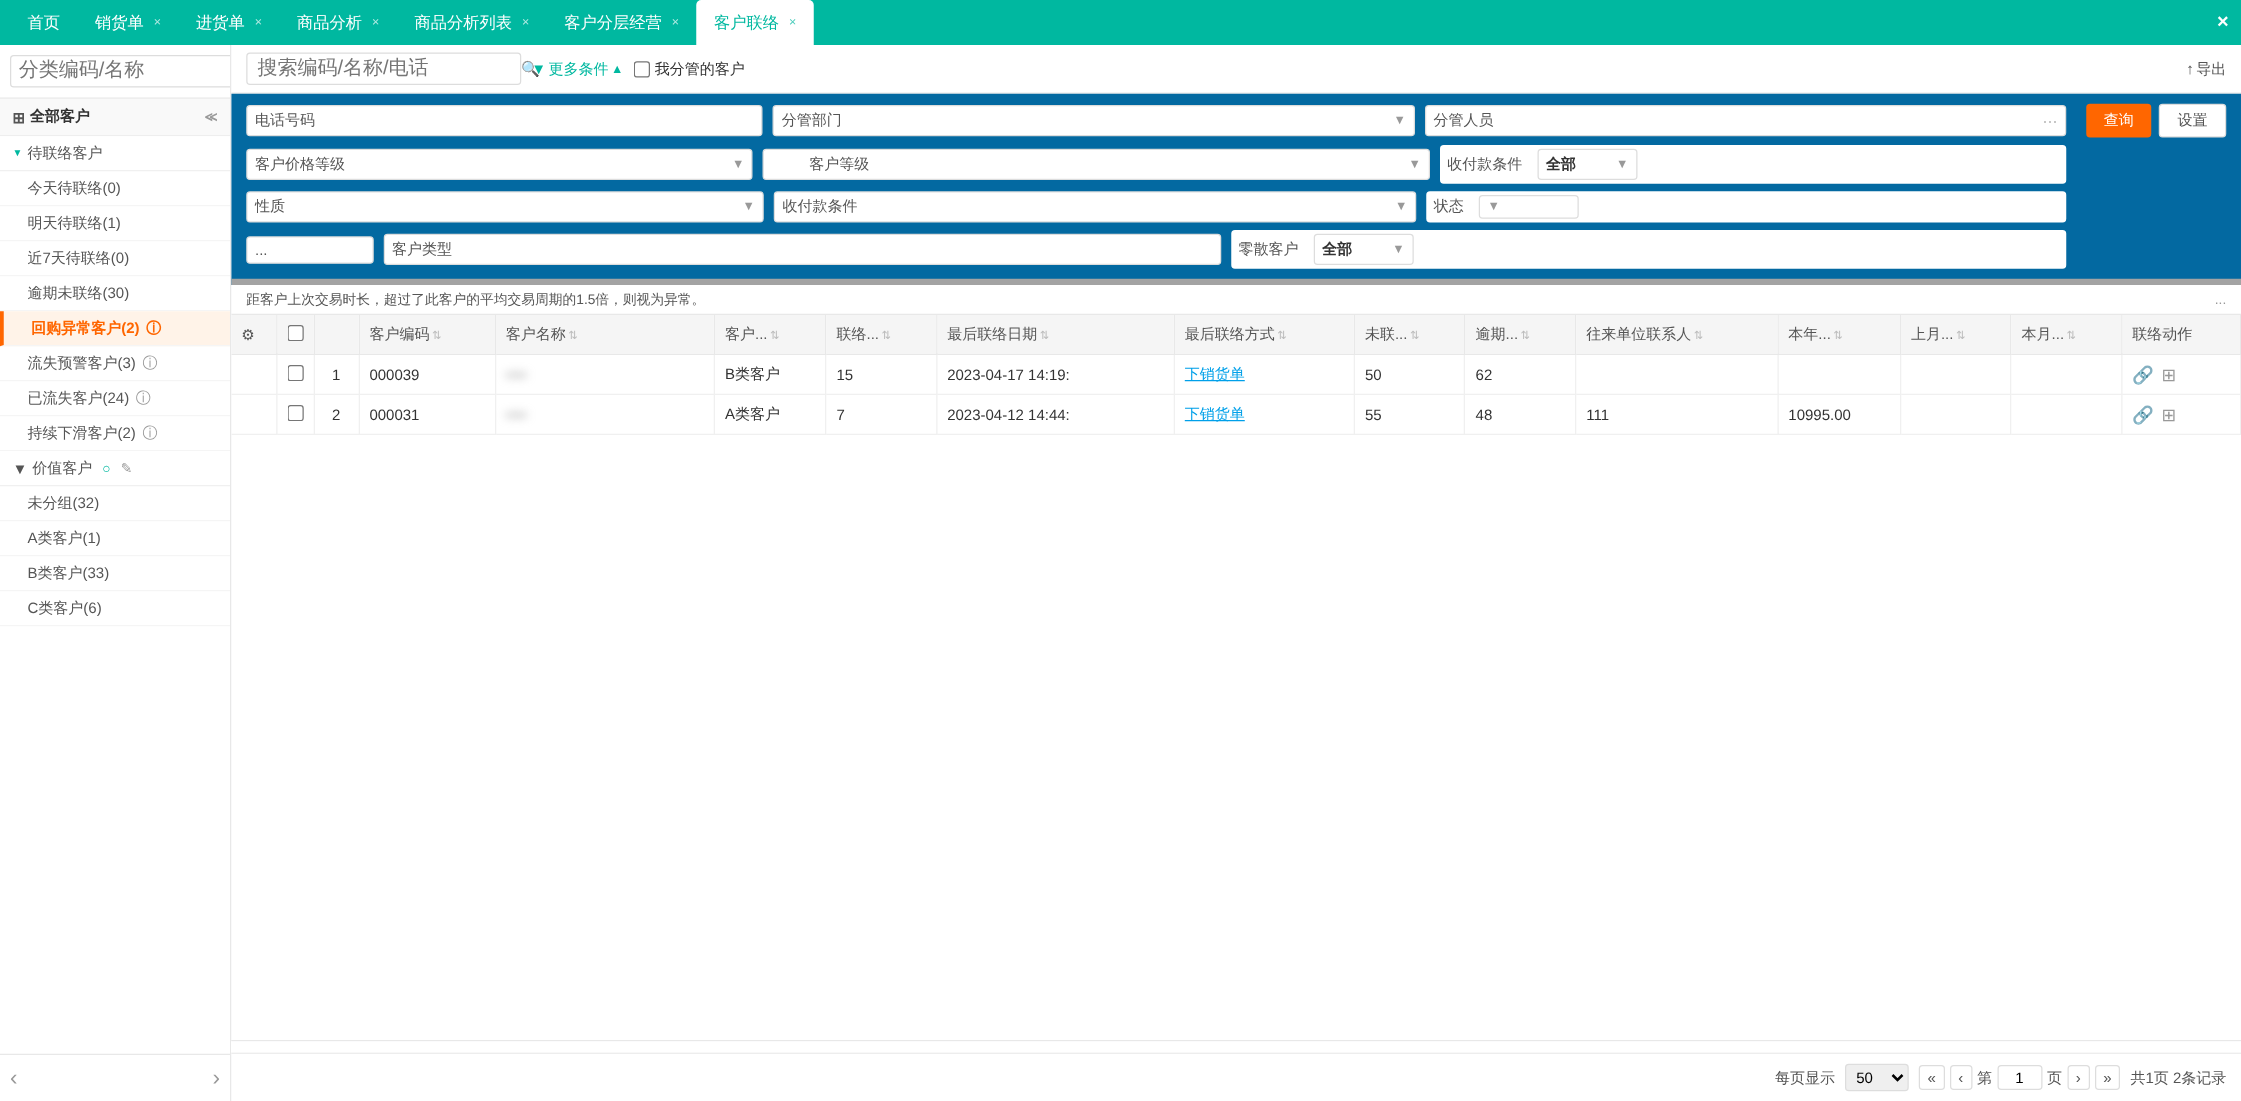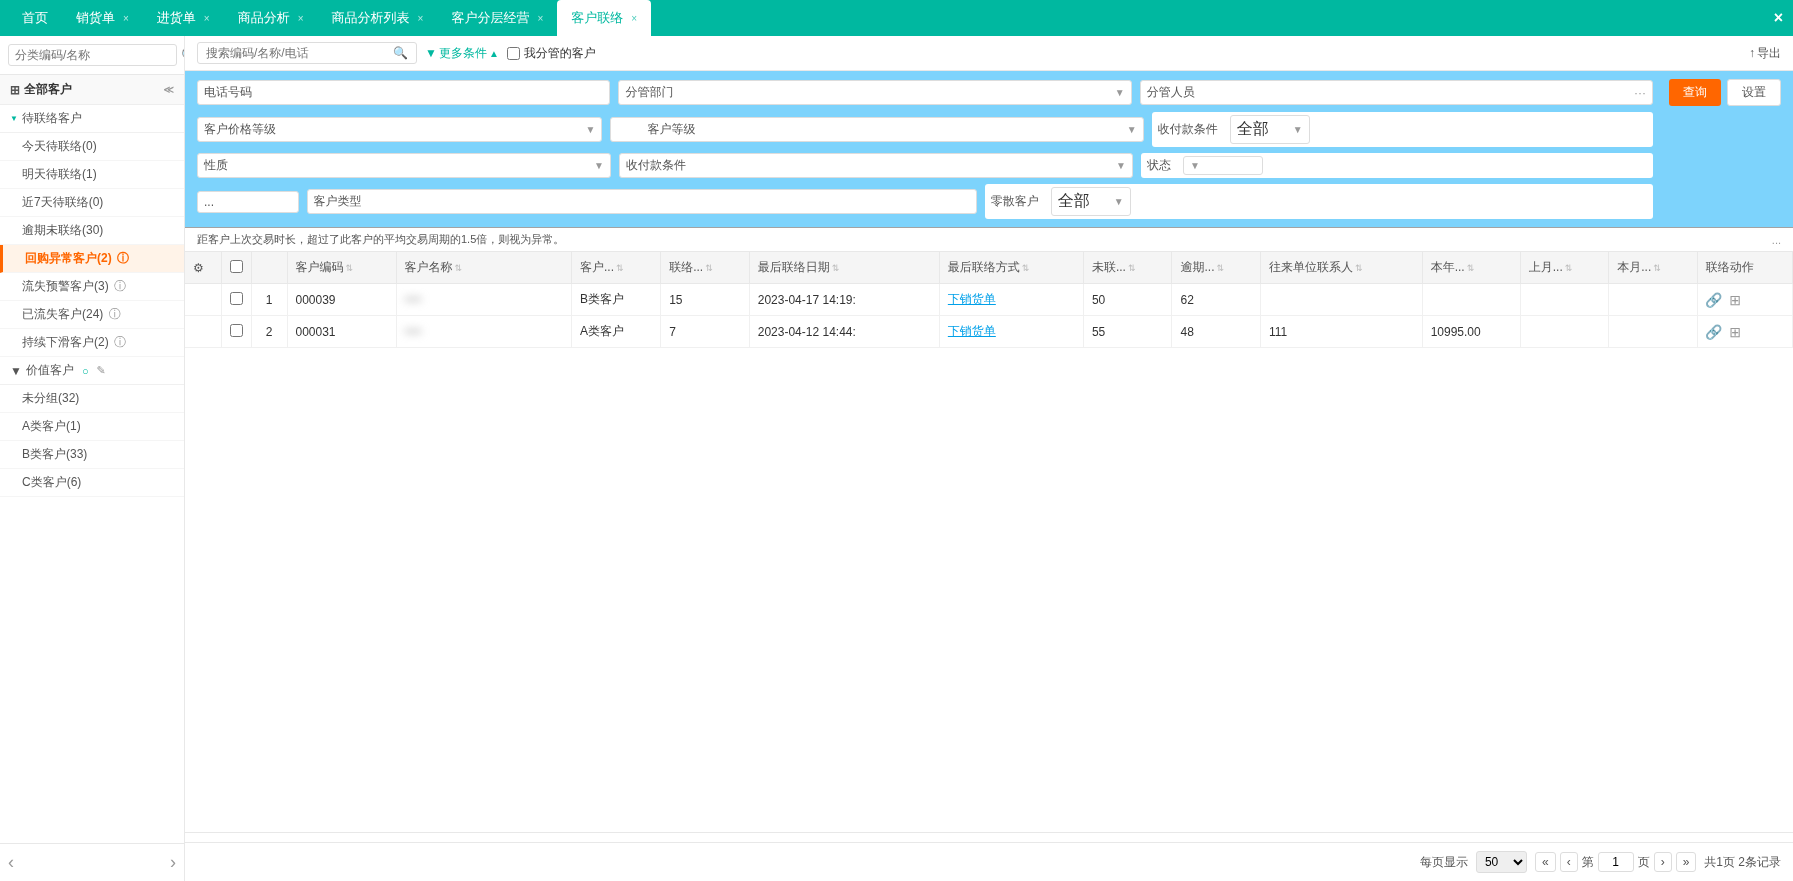--- a/index.html
+++ b/index.html
@@ -25,21 +25,21 @@
 
     
     .sidebar {
       width: 185px; min-width: 185px; background: #fff; border-right: 1px solid #e8e8e8;
       display: flex; flex-direction: column; overflow: hidden;
     }
     .sidebar-search {
       padding: 8px; border-bottom: 1px solid #e8e8e8; display: flex; align-items: center; gap: 4px;
     }
     .sidebar-search input {
-      flex: 1; border: 1px solid #ddd; border-radius: 3px; padding: 3px 6px; font-size: 12px; outline: none;
+      flex: 1; border: 1px solid #ddd; border-radius: 3px; padding: 3px 6px; font-size: 16px; outline: none;
     }
     .sidebar-search .search-icon { color: #999; cursor: pointer; font-size: 14px; }
 
     .sidebar-body { flex: 1; overflow-y: auto; }
     .sidebar-section-title {
       display: flex; align-items: center; padding: 6px 10px; font-weight: bold; font-size: 12px;
       color: #333; cursor: pointer; background: #f9f9f9; border-bottom: 1px solid #eee;
       justify-content: space-between;
     }
     .sidebar-section-title .title-left { display: flex; align-items: center; gap: 4px; }
@@ -67,30 +67,30 @@
 
     
     .filter-bar {
       background: #fff; border-bottom: 1px solid #e8e8e8; padding: 6px 12px;
       display: flex; align-items: center; gap: 8px; flex-wrap: wrap;
     }
     .filter-bar .search-box {
       display: flex; align-items: center; border: 1px solid #ddd; border-radius: 3px;
       padding: 3px 8px; gap: 4px; width: 220px;
     }
-    .filter-bar .search-box input { border: none; outline: none; font-size: 12px; flex: 1; }
+    .filter-bar .search-box input { border: none; outline: none; font-size: 16px; flex: 1; }
     .filter-bar .search-box .icon { color: #999; }
     .filter-more { color: #00b8a0; cursor: pointer; display: flex; align-items: center; gap: 2px; font-size: 12px; }
     .filter-checkbox { display: flex; align-items: center; gap: 4px; font-size: 12px; cursor: pointer; }
     .filter-checkbox input { cursor: pointer; }
     .export-btn { margin-left: auto; color: #555; cursor: pointer; font-size: 12px; display: flex; align-items: center; gap: 2px; }
 
     
     .adv-filter {
-      background: #7dd3fc; border-bottom: 1px solid #a3a3a3; padding: 8px 12px;
+      background: #0369a1; border-bottom: 5px solid #a3a3a3; padding: 8px 12px;
     }
     .adv-filter-row { display: flex; align-items: center; gap: 8px; margin-bottom: 6px; }
     .adv-filter-row:last-child { margin-bottom: 0; }
     .filter-field {
       display: flex; align-items: center; flex: 1; border: 1px solid #ddd; border-radius: 3px;
       padding: 3px 6px; gap: 4px; background: #fff; min-width: 0;
     }
     .filter-field label { color: #555; white-space: nowrap; font-size: 12px; }
     .filter-field .dropdown-icon { color: #999; margin-left: auto; font-size: 10px; }
     .filter-field.wide { flex: 2; }
@@ -148,21 +148,21 @@
       background: #fff; border-top: 1px solid #e8e8e8; padding: 4px 0; overflow-x: auto;
     }
     .scroll-bar-inner { width: 2000px; height: 1px; }
 
     
     .sidebar-bottom { border-top: 1px solid #e8e8e8; padding: 4px 0; }
     .filter-select-box {
       display: flex; align-items: center; border: 1px solid #ddd; border-radius: 3px;
       padding: 3px 6px; background: #fff; cursor: pointer; min-width: 80px;
     }
-    .filter-select-box .sel-label { flex: 1; font-size: 16px; color: #333; }
+    .filter-select-box .sel-label { flex: 1; font-size: 12px; color: #333; font-weight: bold; }
     .filter-select-box .sel-icon { color: #999; font-size: 10px; }
 
     .checkbox-cell { width: 30px; text-align: center; }
 
     
     .row-num { color: #999; text-align: center; }
 
     
     .blur-cell { filter: blur(4px); user-select: none; color: #999; }
   </style>

